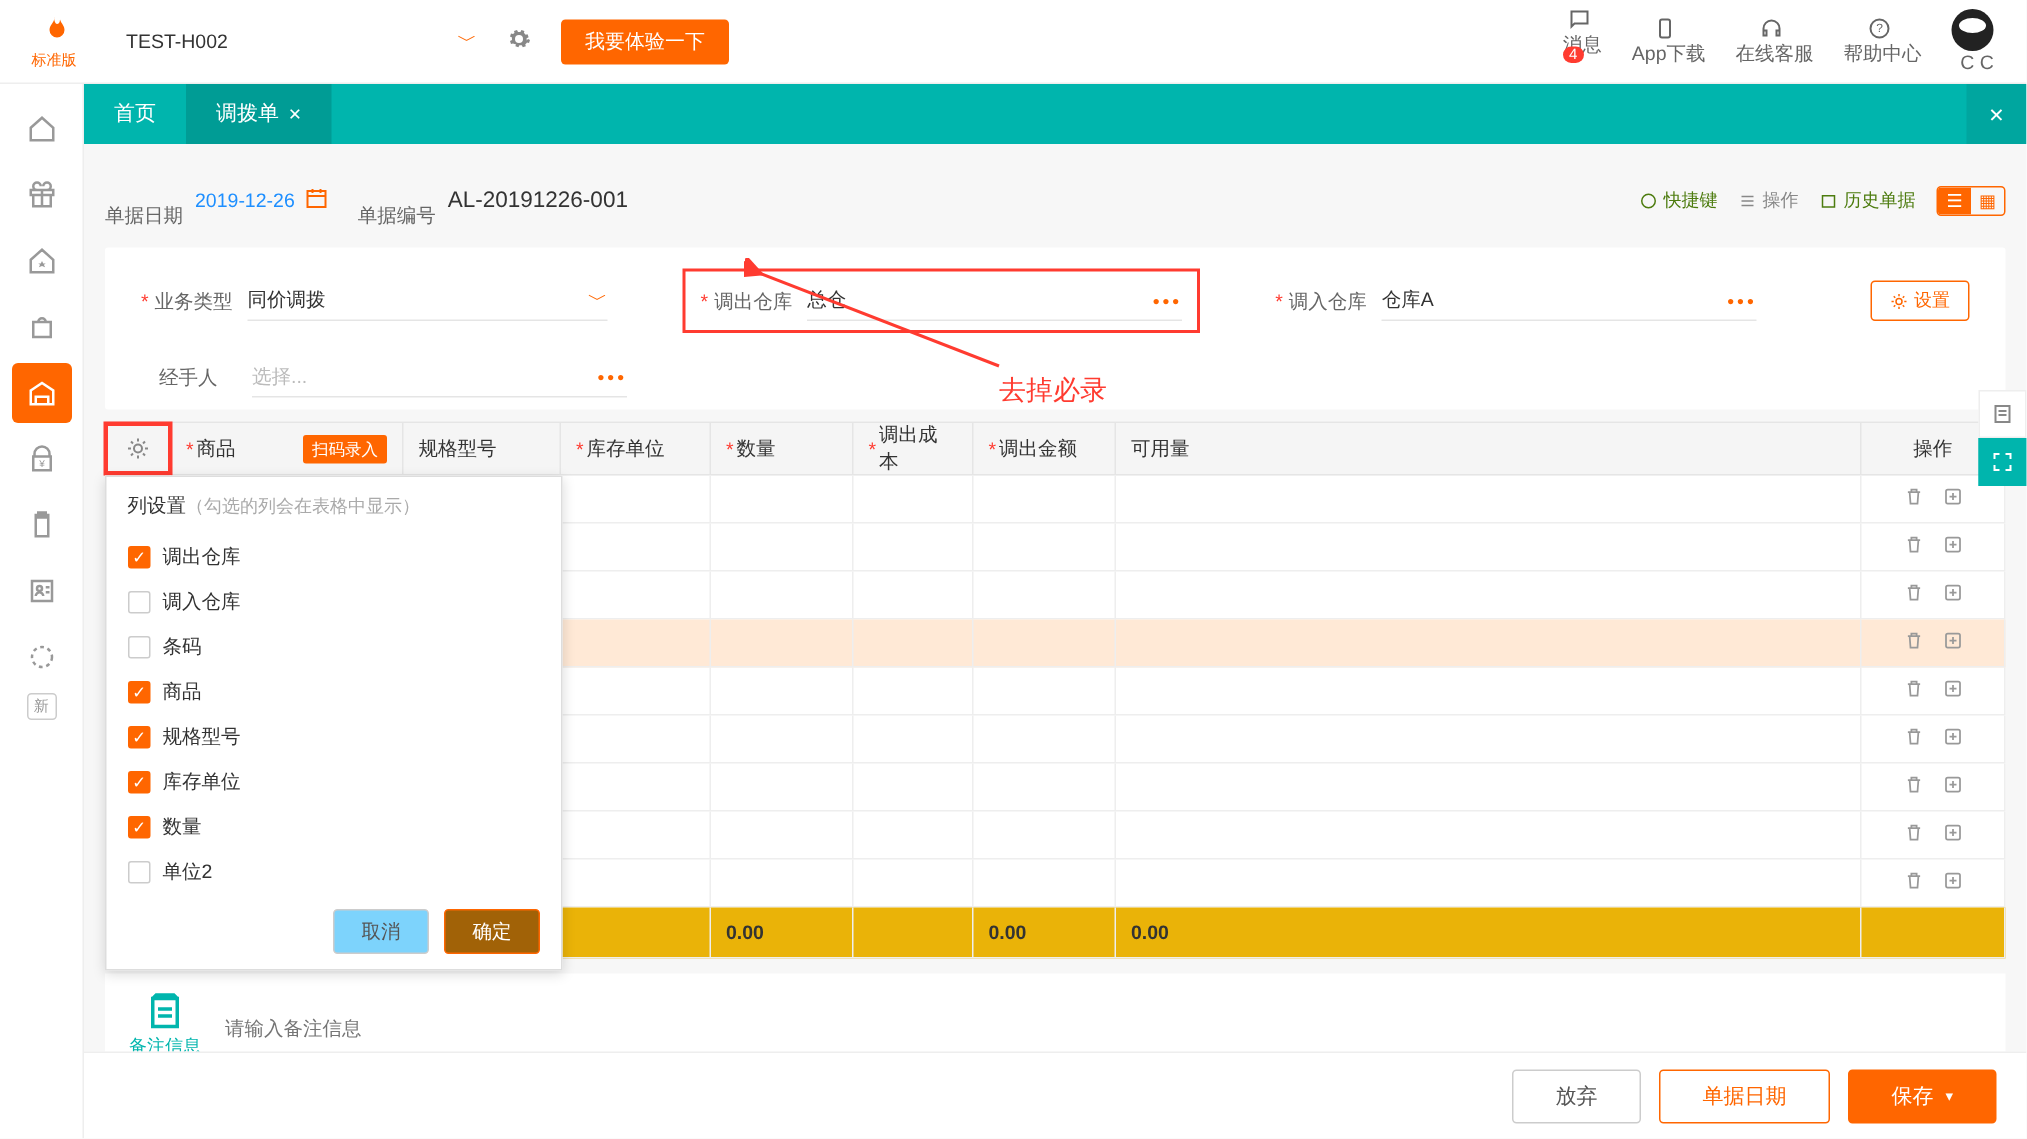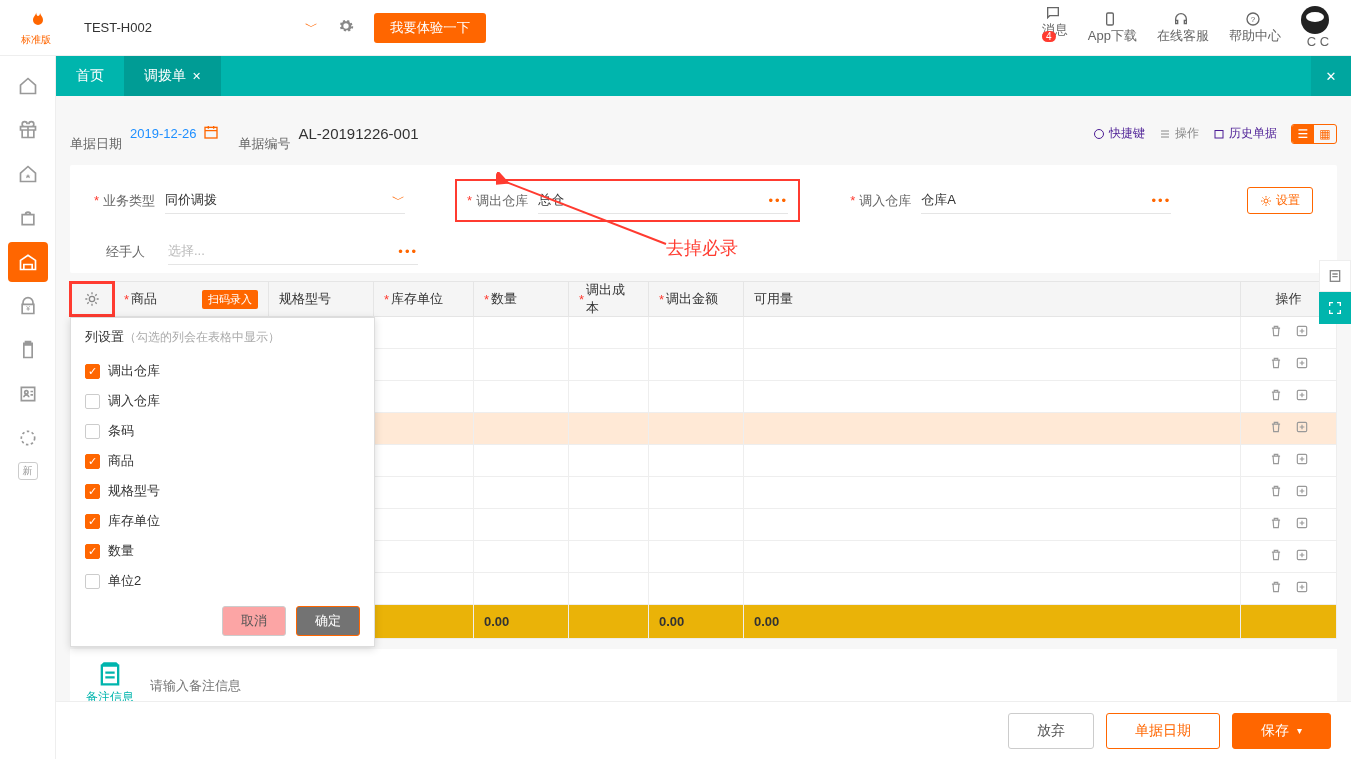--- a/index.html
+++ b/index.html
@@ -37,21 +37,21 @@
 
 .content { position: absolute; left: 56px; right: 0; top: 96px; bottom: 0; background: #f7f7f7; padding: 10px 14px 0 14px; overflow: visible; }
 
 
 .doc-hdr { display: flex; align-items: center; padding: 8px 0 12px 0; font-size: 13px; }
 .doc-hdr .lbl { color: #666; margin-right: 8px; margin-top: 21px; }
 .doc-hdr .date-val { color: #1e8fff; margin-right: 6px; }
 .doc-hdr .cal-icon { color: #ff6600; margin-right: 20px; }
 .doc-hdr .docno-val { color: #333; font-size: 15px; }
 .doc-hdr .right-tools { margin-left: auto; display: flex; align-items: center; gap: 14px; }
-.doc-hdr .tool { color: #4c1d95; font-size: 12px; display: flex; align-items: center; gap: 4px; cursor: pointer; }
+.doc-hdr .tool { color: #4d7c0f; font-size: 12px; display: flex; align-items: center; gap: 4px; cursor: pointer; }
 .doc-hdr .tool.gray { color: #888; }
 .viewmode { display: flex; border: 1px solid #ff6600; border-radius: 3px; overflow: hidden; }
 .viewmode span { width: 22px; height: 18px; display: flex; align-items: center; justify-content: center; font-size: 12px; }
 .viewmode .on { background: #ff6600; color: #fff; }
 .viewmode .off { color: #ff6600; }
 
 
 .form-card { background: #fff; padding: 14px 24px 8px 24px; border-radius: 2px; }
 .form-row { display: flex; align-items: center; }
 .field { display: flex; align-items: center; margin-right: 30px; position: relative; }
@@ -107,22 +107,22 @@
 
 .col-popup { position: absolute; top: 36px; left: 0; width: 305px; background: #fff; border: 1px solid #ddd; box-shadow: 0 2px 8px rgba(0,0,0,0.15); z-index: 50; }
 .col-popup .cp-title { padding: 10px 14px; font-size: 13px; color: #333; }
 .col-popup .cp-title .hint { color: #aaa; font-size: 12px; }
 .col-popup .cp-list { max-height: 240px; overflow-y: auto; padding: 0 14px 4px 14px; }
 .cp-item { display: flex; align-items: center; padding: 6px 0; font-size: 13px; cursor: pointer; }
 .cp-item .cb { width: 15px; height: 15px; border: 1px solid #ccc; border-radius: 2px; margin-right: 8px; display: flex; align-items: center; justify-content: center; font-size: 11px; color: #fff; }
 .cp-item .cb.checked { background: #ff6600; border-color: #ff6600; }
 .col-popup .cp-actions { display: flex; justify-content: flex-end; gap: 10px; padding: 10px 14px; }
 .cp-actions button { padding: 5px 18px; border-radius: 3px; font-size: 13px; cursor: pointer; }
-.btn-cancel { background: #fca5a5; border: 1px solid #ccc; color: #555; }
-.btn-ok { background: #737373; border: 1px solid #ff6600; color: #fff; }
+.btn-cancel { background: #7dd3fc; border: 1px solid #ccc; color: #555; }
+.btn-ok { background: #a16207; border: 1px solid #ff6600; color: #fff; }
 
 
 .col-popup .cp-list::-webkit-scrollbar { width: 10px; }
 .col-popup .cp-list::-webkit-scrollbar-thumb { background: #ccc; border-radius: 5px; }
 
 
 .remark-block { background: #fff; margin-top: 10px; display: flex; align-items: stretch; padding: 12px 16px; }
 .remark-icon-col { display: flex; flex-direction: column; align-items: center; color: #00b5ad; font-size: 12px; margin-right: 16px; }
 .remark-icon-col svg { width: 28px; height: 28px; }
 .remark-input { flex: 1; border: none; outline: none; color: #999; font-size: 13px; padding-top: 4px; background:#fff;}
@@ -343,21 +343,21 @@
   </div>
 
   <svg class="arrow-svg" style="left:440px; top:76px;" width="180" height="82">
     <defs>
         <marker id="ah" markerWidth="8" markerHeight="8" refX="2" refY="4" orient="auto">
           <path d="M8 0L0 4l8 4z" fill="#ff3b30"></path>
         </marker>
       </defs>
     <line x1="170" y1="72" x2="10" y2="10" class="arrow-line" marker-end="url(#ah)"></line>
   </svg>
-  <div class="annotation" style="left:610px; top:140px;">去掉必录</div>
+  <div class="annotation" style="left:610px; top:152px;">去掉必录</div>
 
   <div class="table-wrap">
     <div class="thead">
       <div class="th gear-cell highlighted">
         <svg width="16" height="16" viewBox="0 0 24 24">
             <circle cx="12" cy="12" r="4" fill="none" stroke="currentColor" stroke-width="2"></circle>
             <path stroke="currentColor" stroke-width="2" d="M12 2v3M12 19v3M2 12h3M19 12h3M5 5l2 2M17 17l2 2M19 5l-2 2M7 17l-2 2"></path>
           </svg>
       </div>
       <div class="th c-prod">

